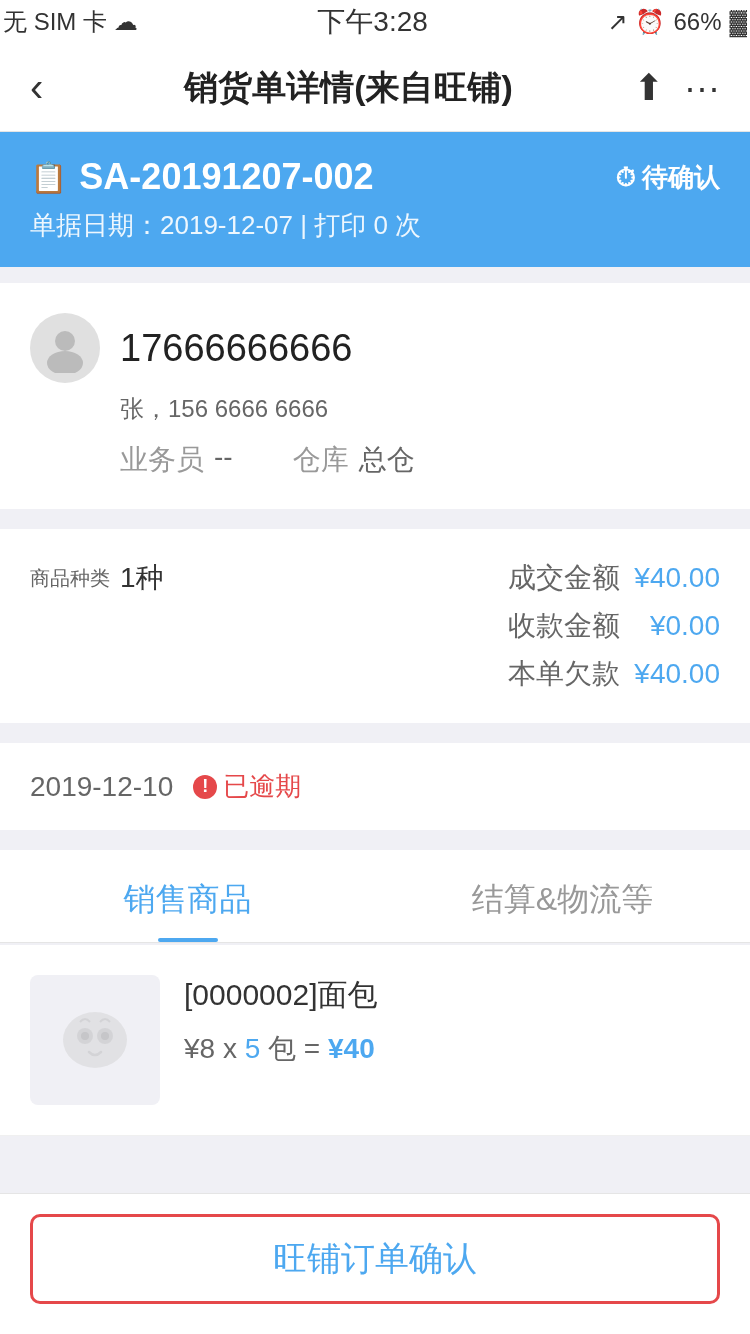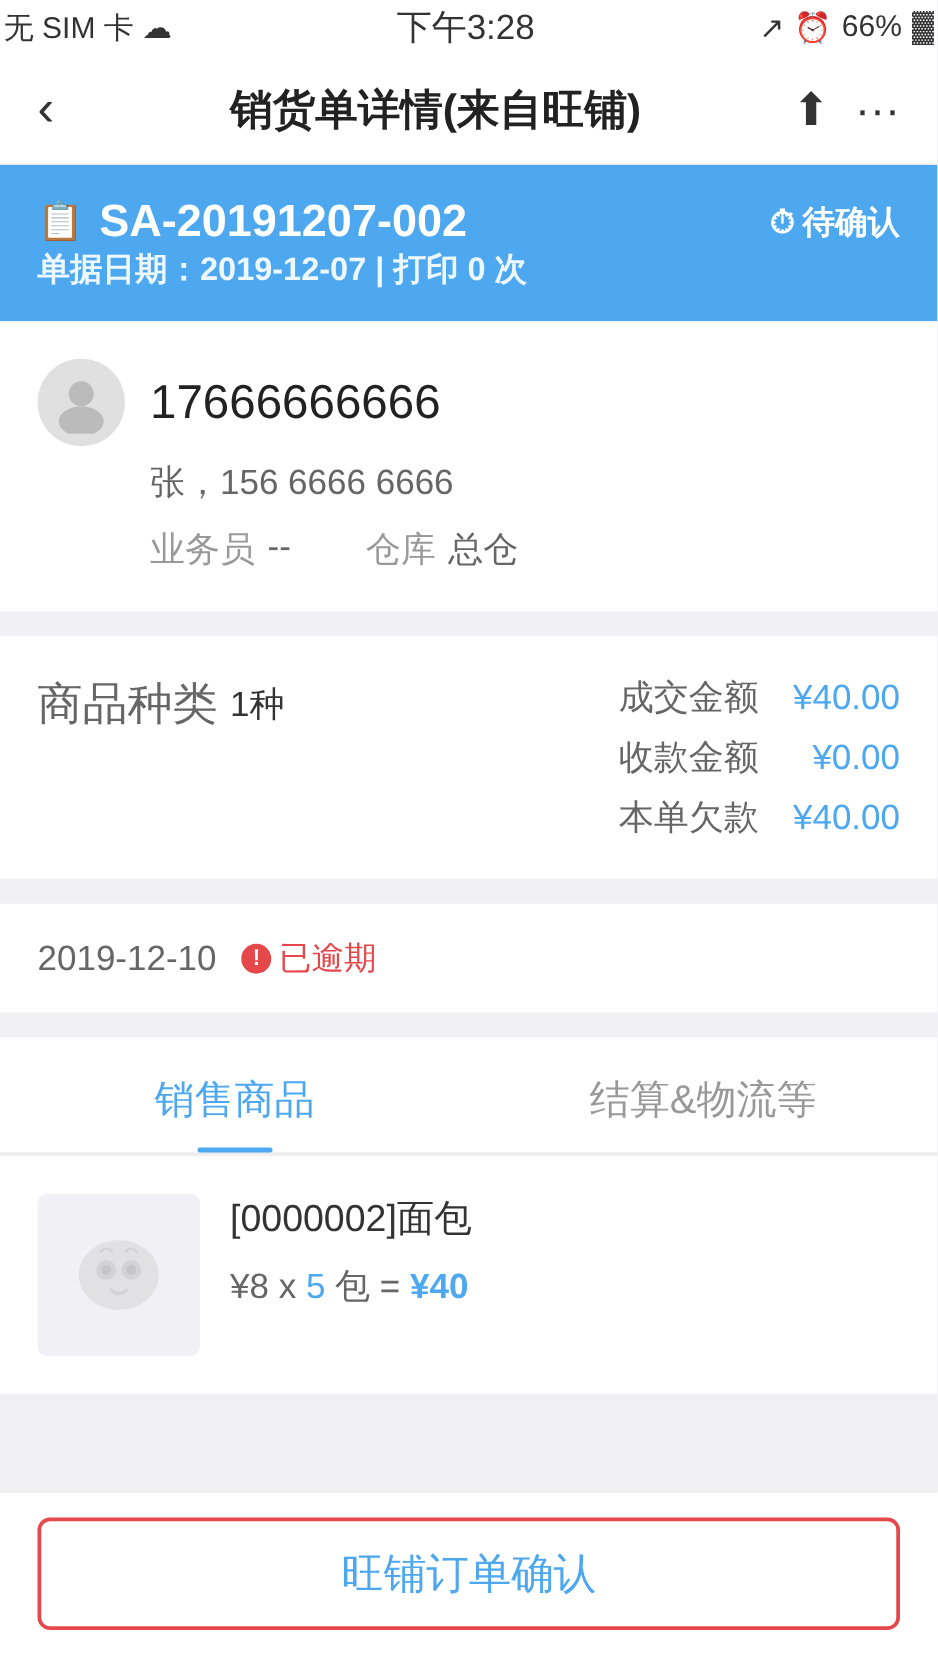--- a/index.html
+++ b/index.html
@@ -80,28 +80,28 @@
     .order-status {
       font-size: 26px;
       color: #fff;
       display: flex;
       align-items: center;
       gap: 6px;
     }
     .order-date {
       font-size: 26px;
       color: rgba(255,255,255,0.9);
-      font-weight: bold;
+      margin-top: 10px;
     }
 
     
     .customer-section {
       background: #fff;
       padding: 30px;
-      margin-top: 0;
+      margin-top: 16px;
     }
     .customer-top {
       display: flex;
       align-items: center;
       gap: 20px;
       margin-bottom: 10px;
     }
     .avatar {
       width: 70px;
       height: 70px;
@@ -112,21 +112,21 @@
       justify-content: center;
       overflow: hidden;
     }
     .avatar svg { width: 50px; height: 50px; }
     .customer-phone {
       font-size: 38px;
       font-weight: 500;
       color: #222;
     }
     .customer-name {
-      font-size: 28px;
+      font-size: 24px;
       color: #666;
       margin-left: 90px;
       margin-bottom: 16px;
     }
     .customer-meta {
       display: flex;
       align-items: center;
       margin-left: 90px;
       font-size: 28px;
       color: #666;
@@ -142,32 +142,32 @@
       margin-top: 20px;
       display: flex;
       align-items: flex-start;
     }
     .stats-left {
       flex: 1;
       display: flex;
       align-items: center;
       gap: 10px;
     }
-    .stats-label { font-size: 36px; color: #666; }
+    .stats-label { font-size: 20px; color: #666; }
     .stats-value { font-size: 28px; color: #333; font-weight: 500; }
     .stats-right {
       display: flex;
       flex-direction: column;
       align-items: flex-end;
       gap: 10px;
     }
     .stat-row {
       display: flex;
       align-items: center;
-      gap: 13px;
+      gap: 0;
       font-size: 28px;
     }
     .stat-row-label { color: #666; }
     .stat-row-value { color: #4da8f0; min-width: 100px; text-align: right; }
 
     
     .due-section {
       background: #fff;
       padding: 26px 30px;
       margin-top: 20px;

